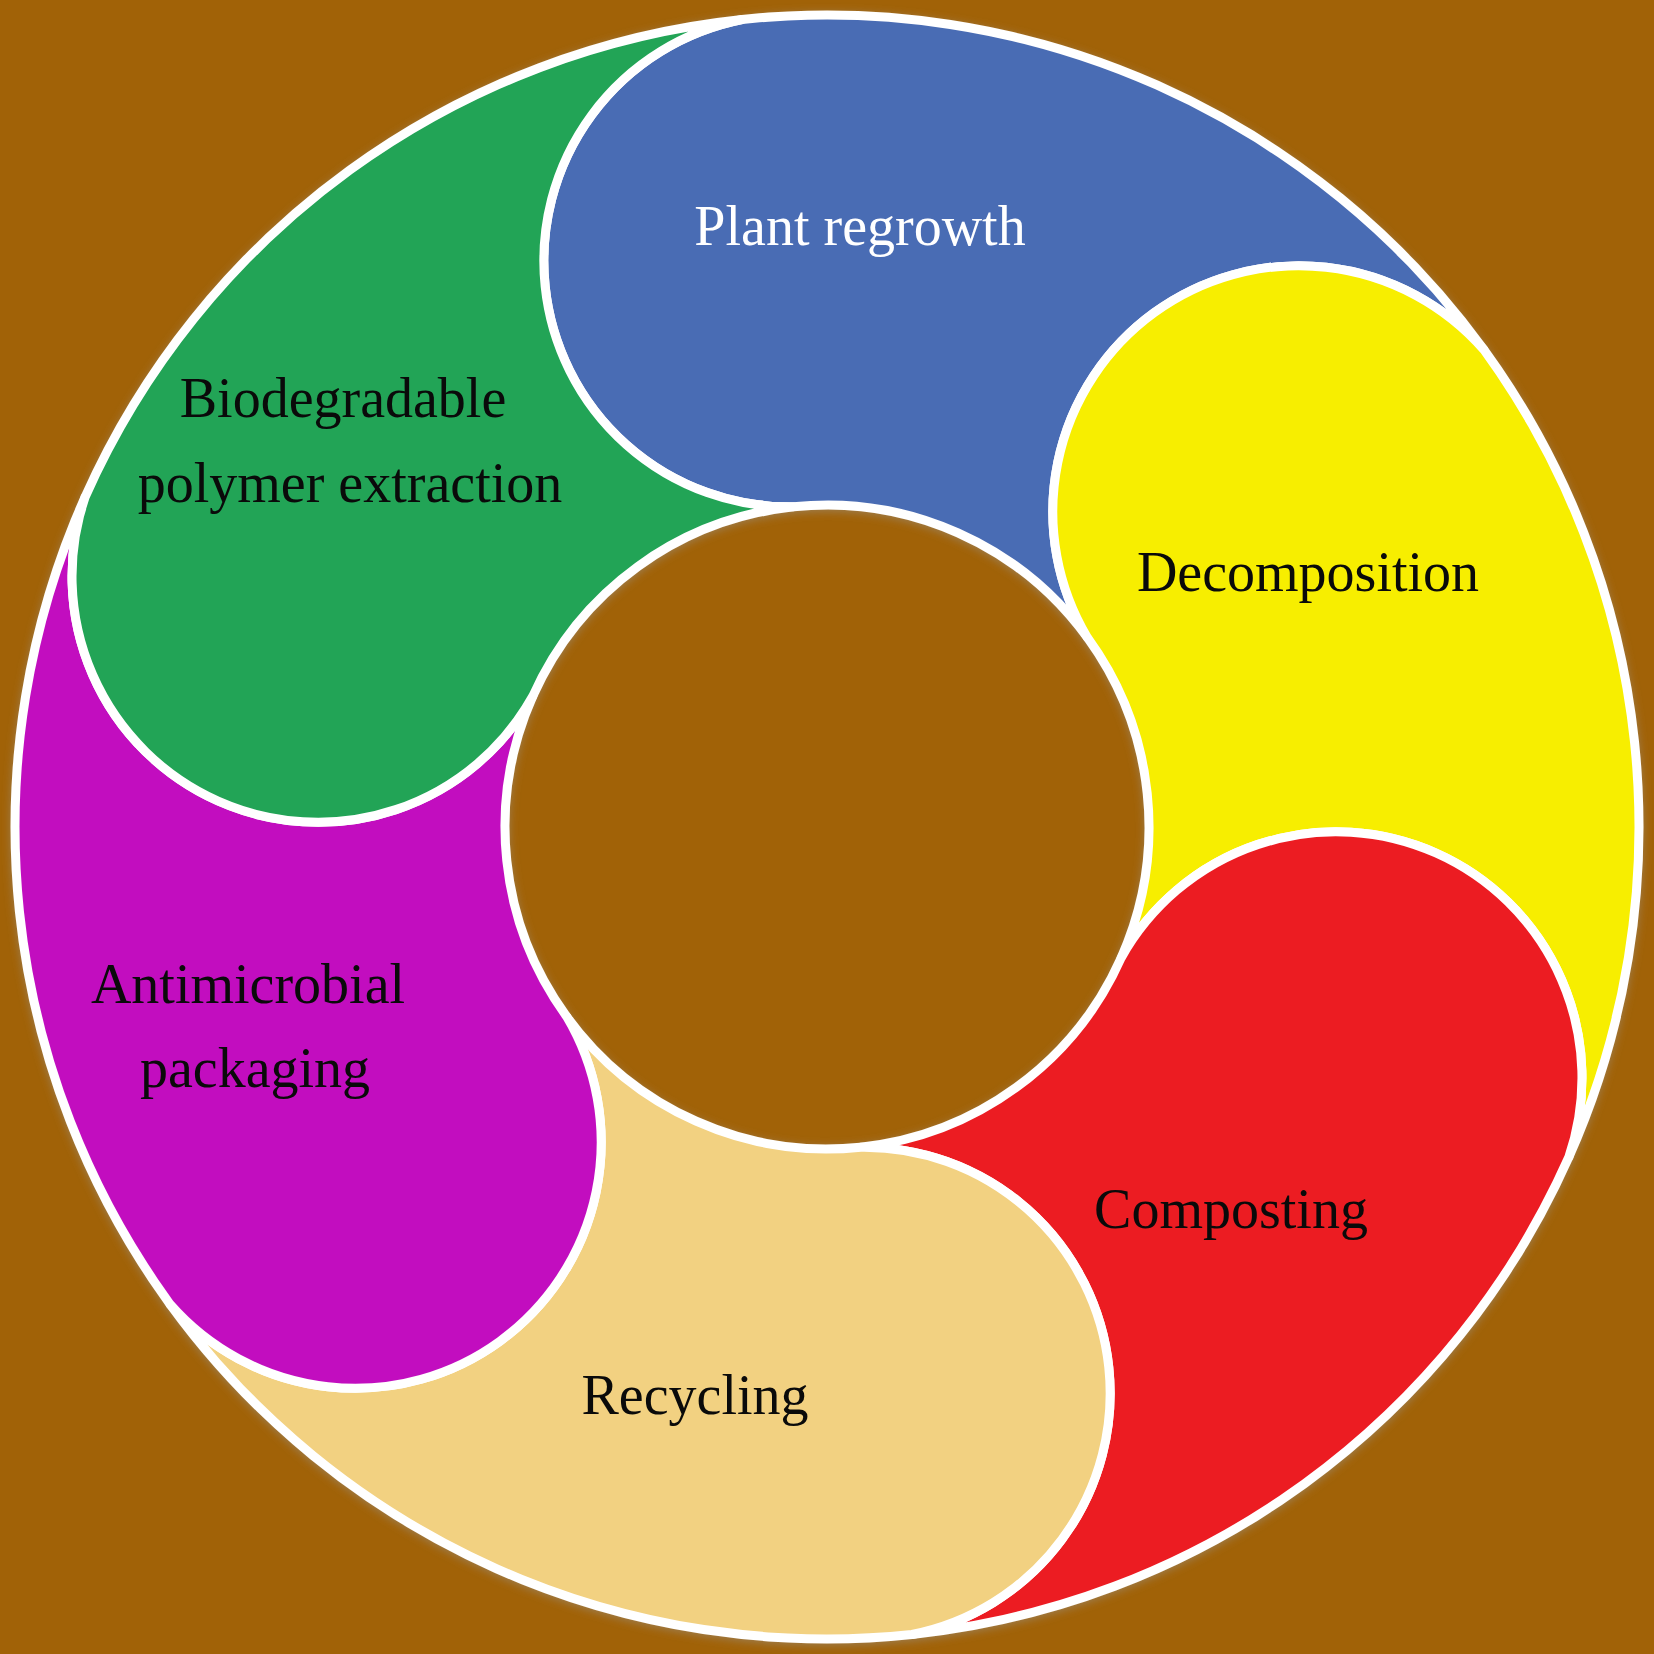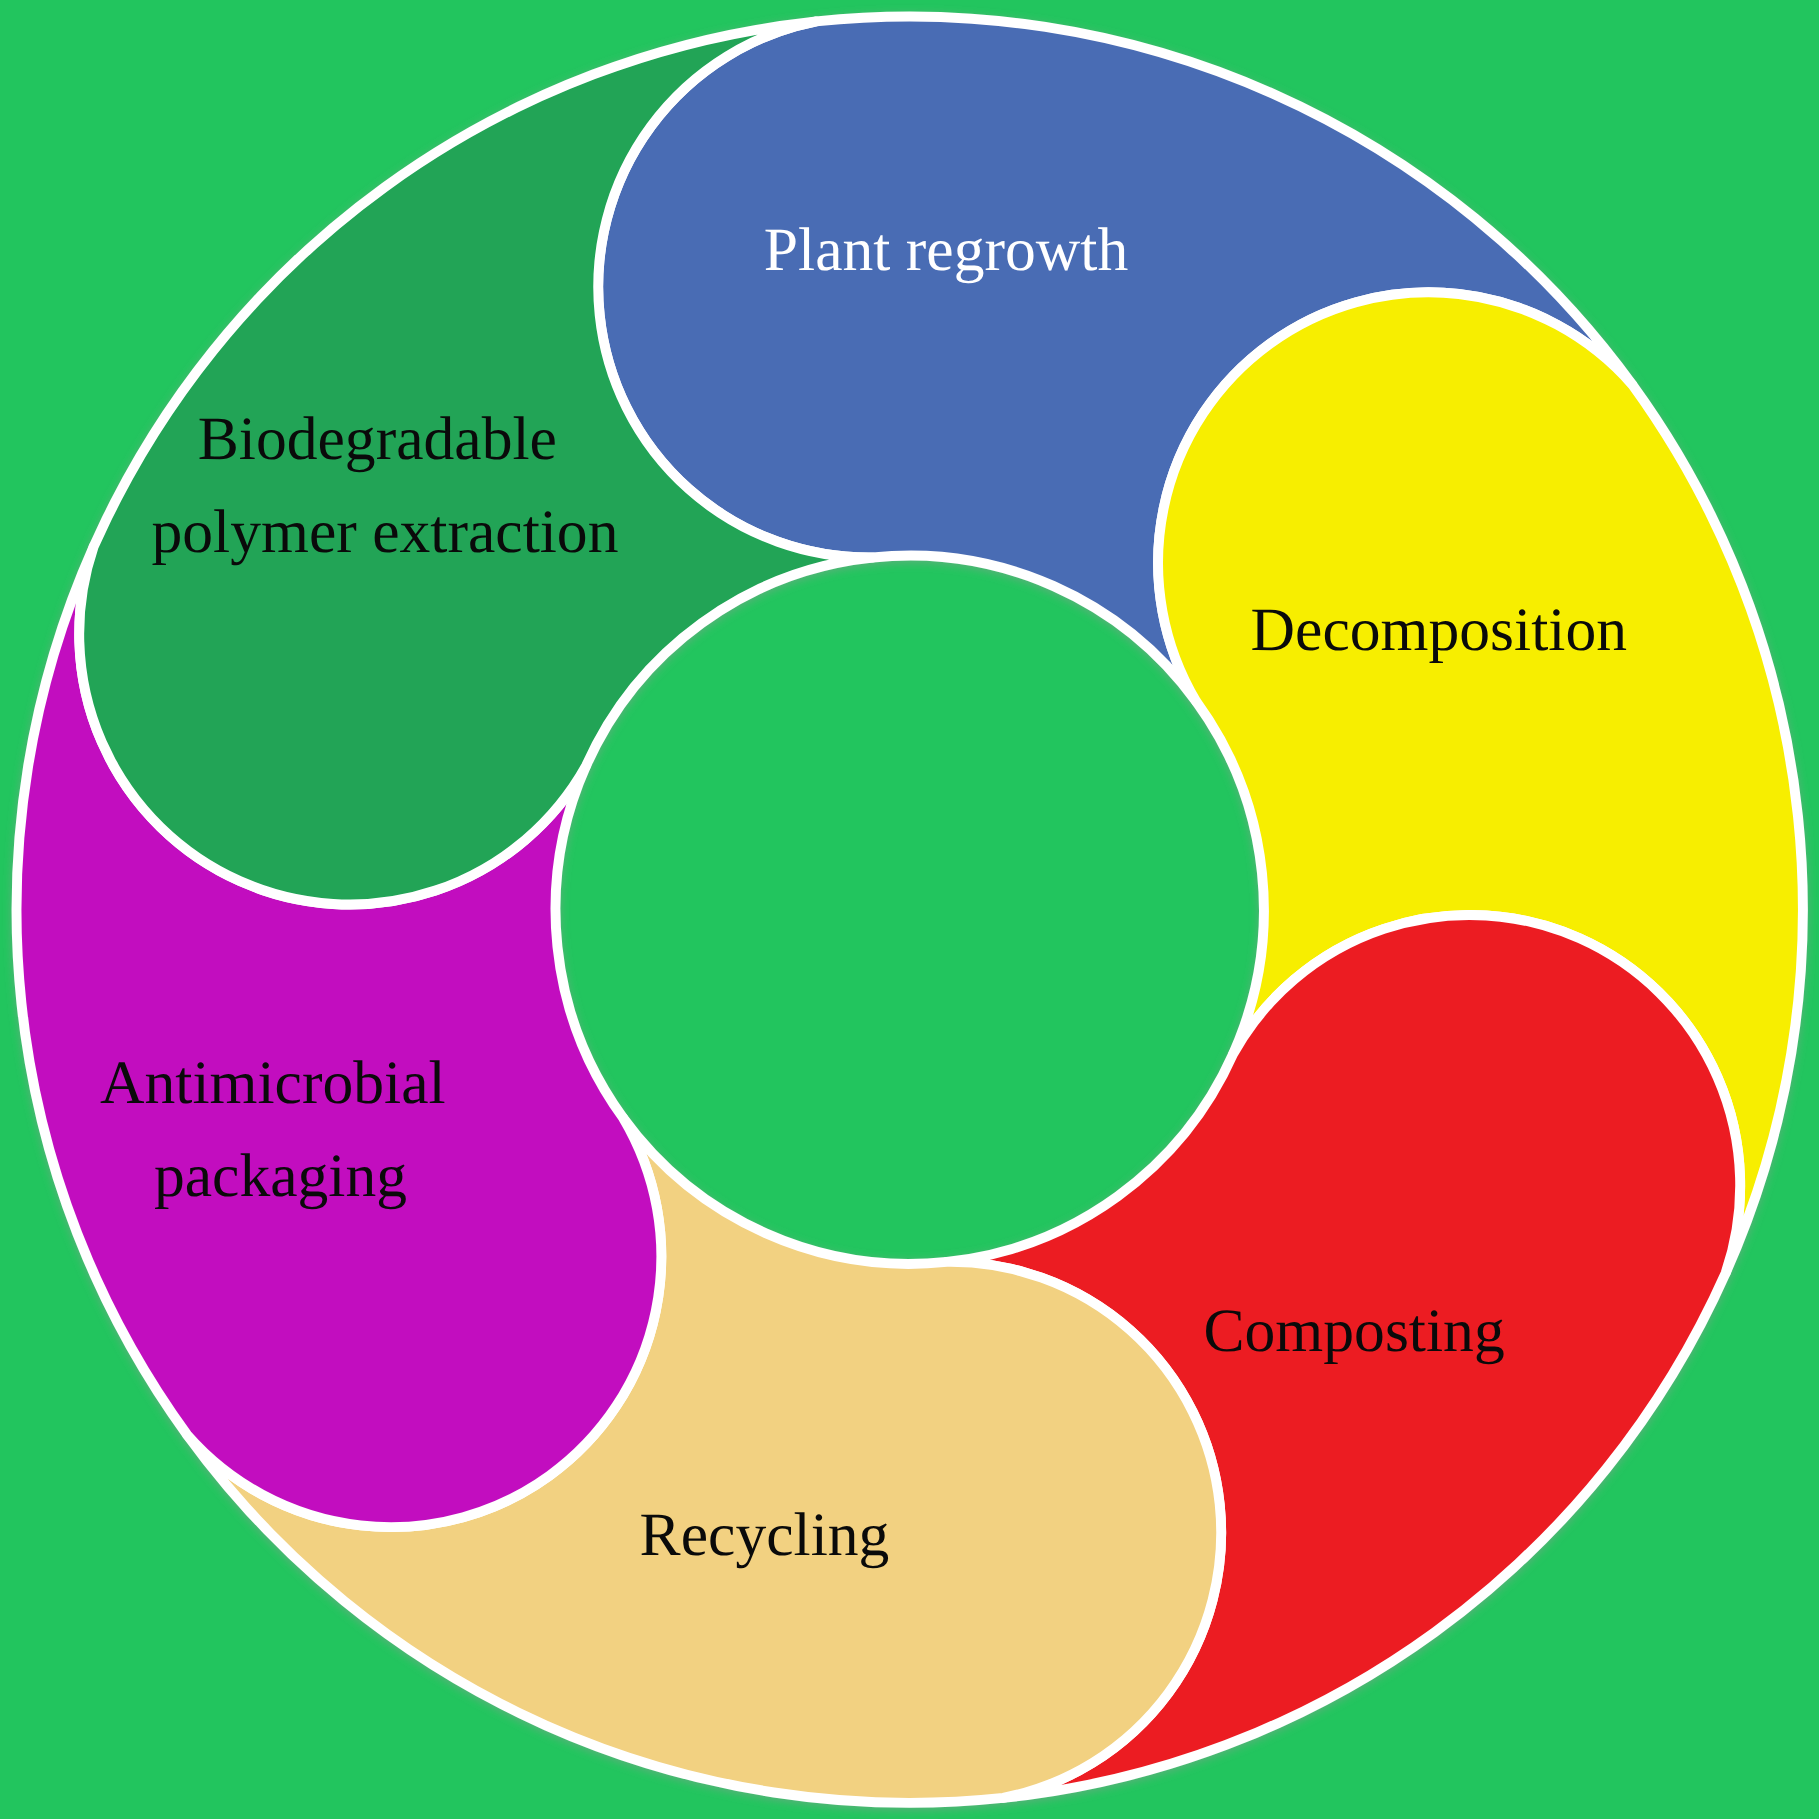--- a/index.html
+++ b/index.html
@@ -10,21 +10,21 @@
   body {
     width: 1654px;
     height: 1654px;
     overflow: hidden;
     font-family: "Liberation Serif", "DejaVu Serif", serif;
   }
   .diagram-stage {
     width: 1654px;
     height: 1654px;
     position: relative;
-    background: #22c55e;
+    background: #a16207;
   }
   svg { display: block; }
   .segment-piece {
     stroke: #ffffff;
     stroke-width: 9;
     stroke-linejoin: round;
   }
   .segment-label {
     font-family: "Liberation Serif", "DejaVu Serif", serif;
     font-size: 56px;

